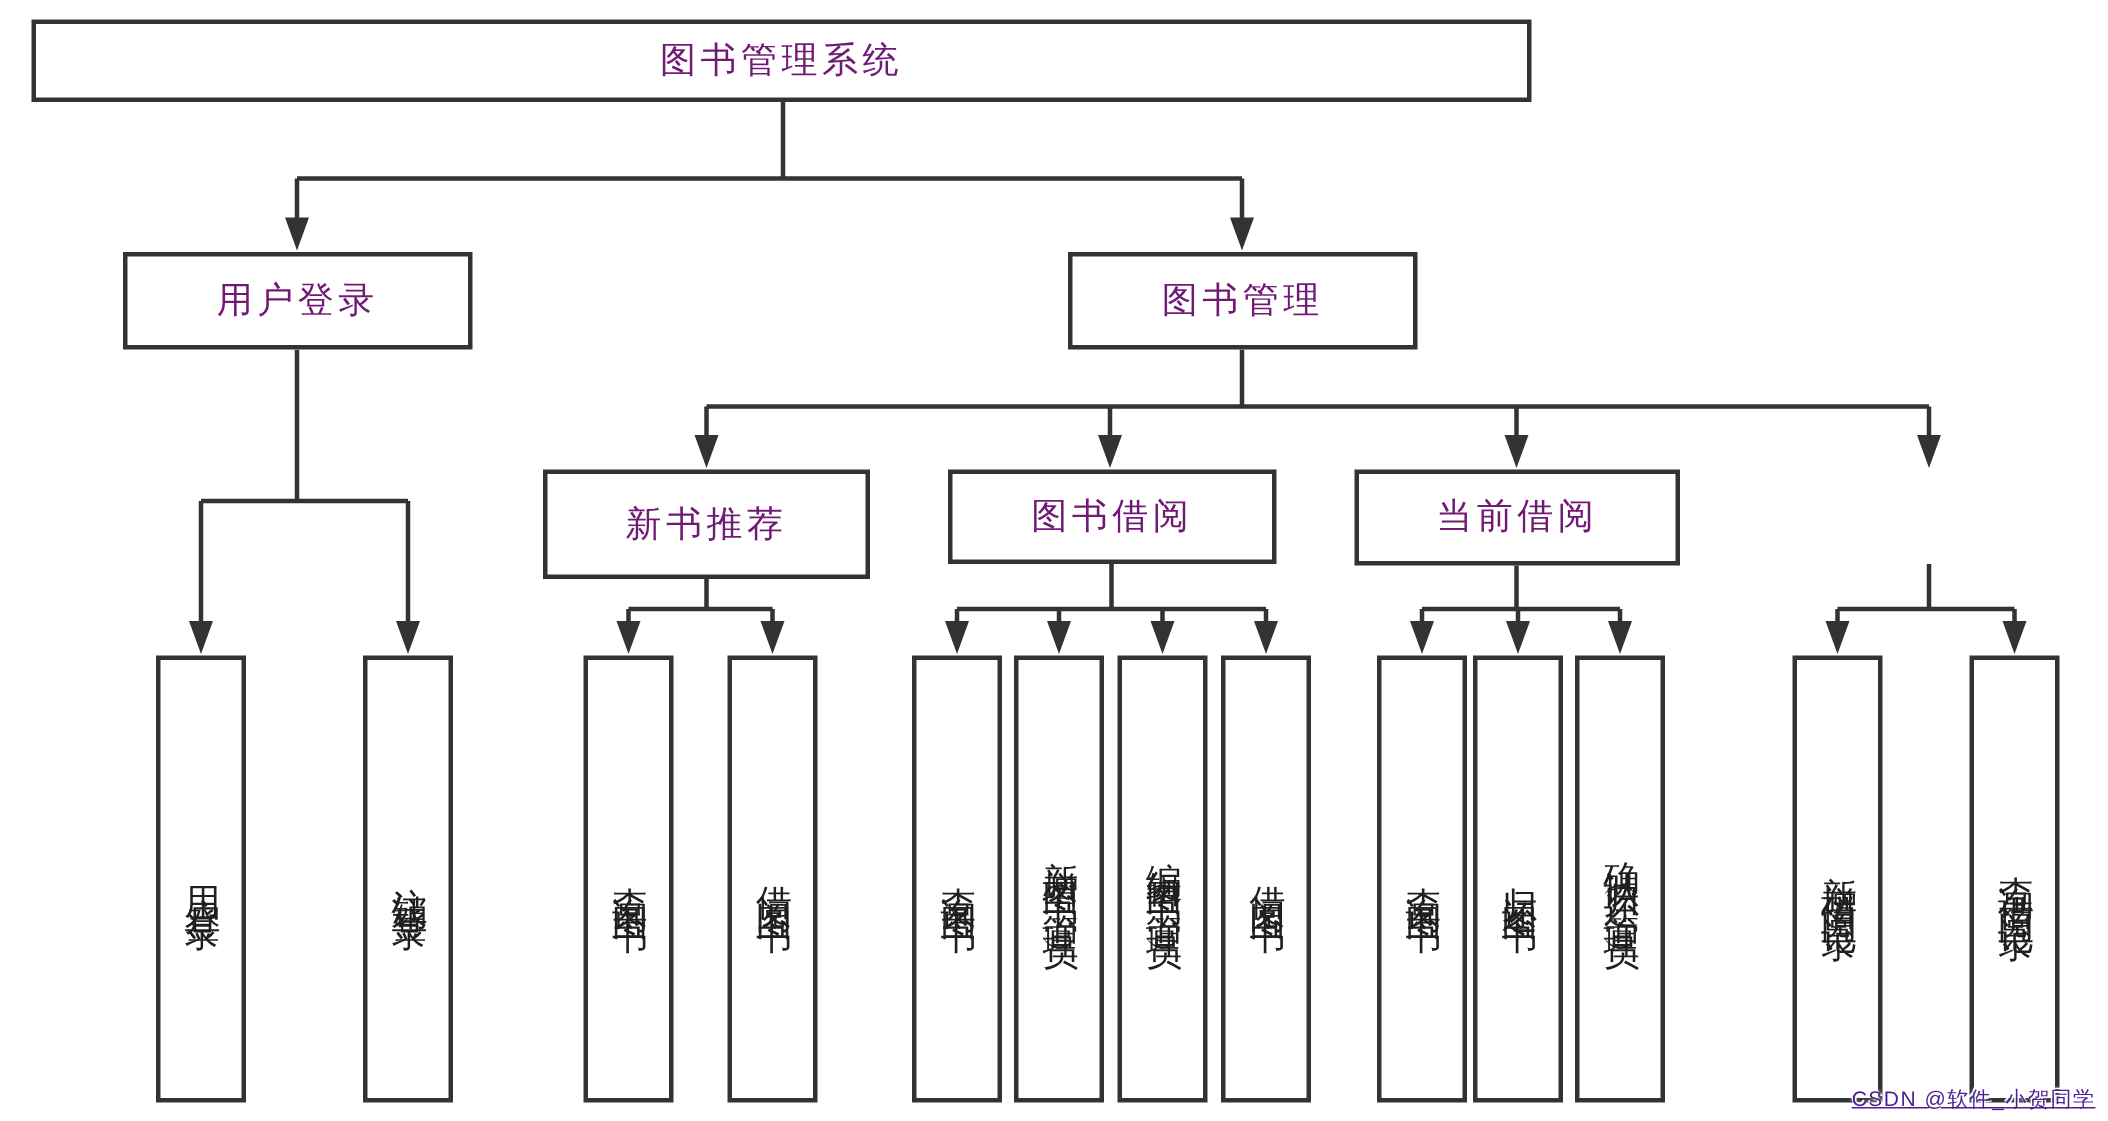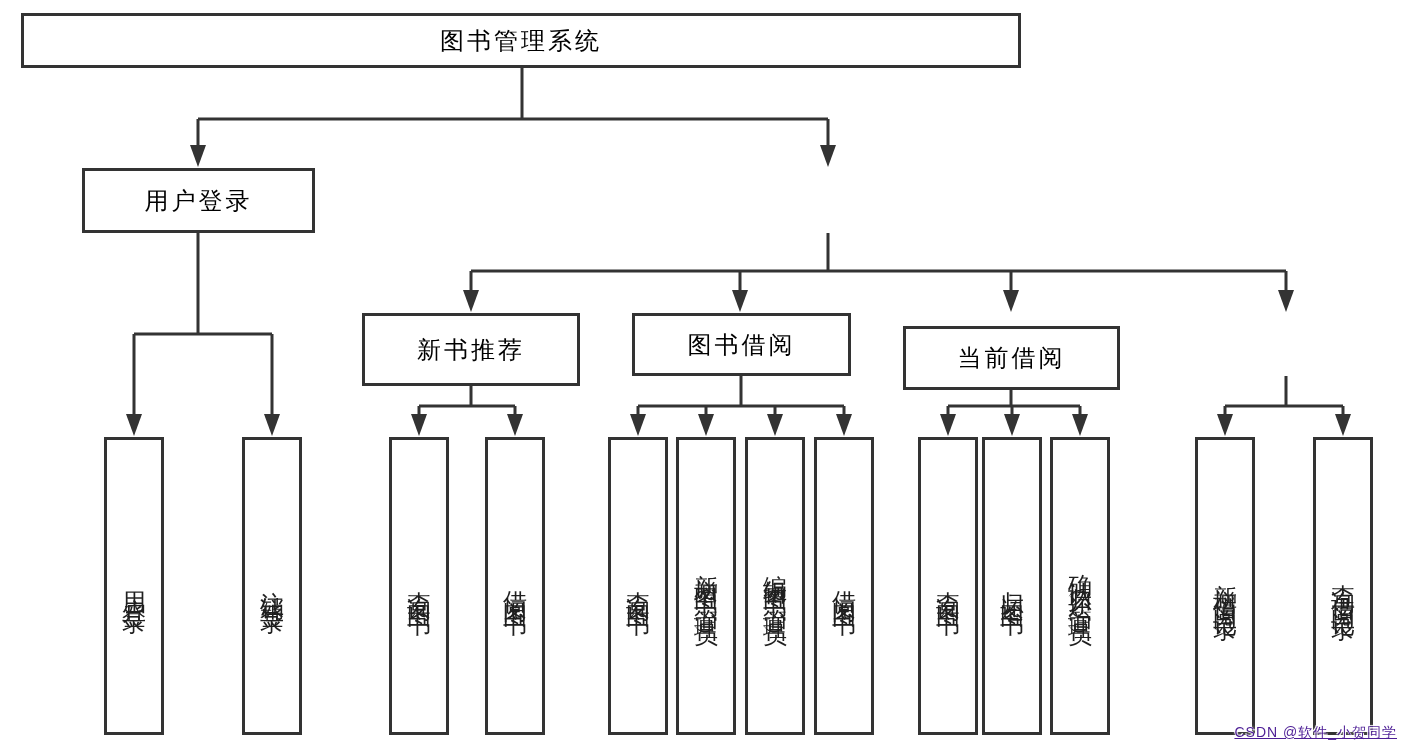--- a/index.html
+++ b/index.html
@@ -25,21 +25,21 @@
     display: flex;
     align-items: center;
     justify-content: center;
     color: #1f1f1f;
   }
   .hbox span {
     font-size: 24px;
     letter-spacing: 3px;
     line-height: 1;
     white-space: nowrap;
-    color: #000000;
+    color: #701a75;
   }
   .vbox span {
     writing-mode: vertical-rl;
     text-orientation: mixed;
     font-size: 24px;
     letter-spacing: 7px;
     line-height: 1;
     color: #1f1f1f;
   }
   .watermark {
@@ -112,28 +112,31 @@
     </g>
   </svg>
 
   <div class="node hbox" style="left:21px; top:13px; width:1000px; height:55px;">
     <span>图书管理系统</span>
   </div>
 
   <div class="node hbox" style="left:82px; top:168px; width:233px; height:65px;">
     <span>用户登录</span>
   </div>
+  <div class="node hbox" style="left:712px; top:168px; width:233px; height:65px;">
+    <span>图书管理</span>
+  </div>
 
   <div class="node hbox" style="left:362px; top:313px; width:218px; height:73px;">
     <span>新书推荐</span>
   </div>
   <div class="node hbox" style="left:632px; top:313px; width:219px; height:63px;">
     <span>图书借阅</span>
   </div>
-  <div class="node hbox" style="left:903px; top:313px; width:217px; height:64px;margin-top:13px;">
+  <div class="node hbox" style="left:903px; top:313px; width:217px; height:64px;">
     <span>当前借阅</span>
   </div>
 
   <div class="node vbox" style="left:104px; top:437px; width:60px; height:298px;">
     <span>用户登录</span>
   </div>
   <div class="node vbox" style="left:242px; top:437px; width:60px; height:298px;">
     <span>注销登录</span>
   </div>
 

